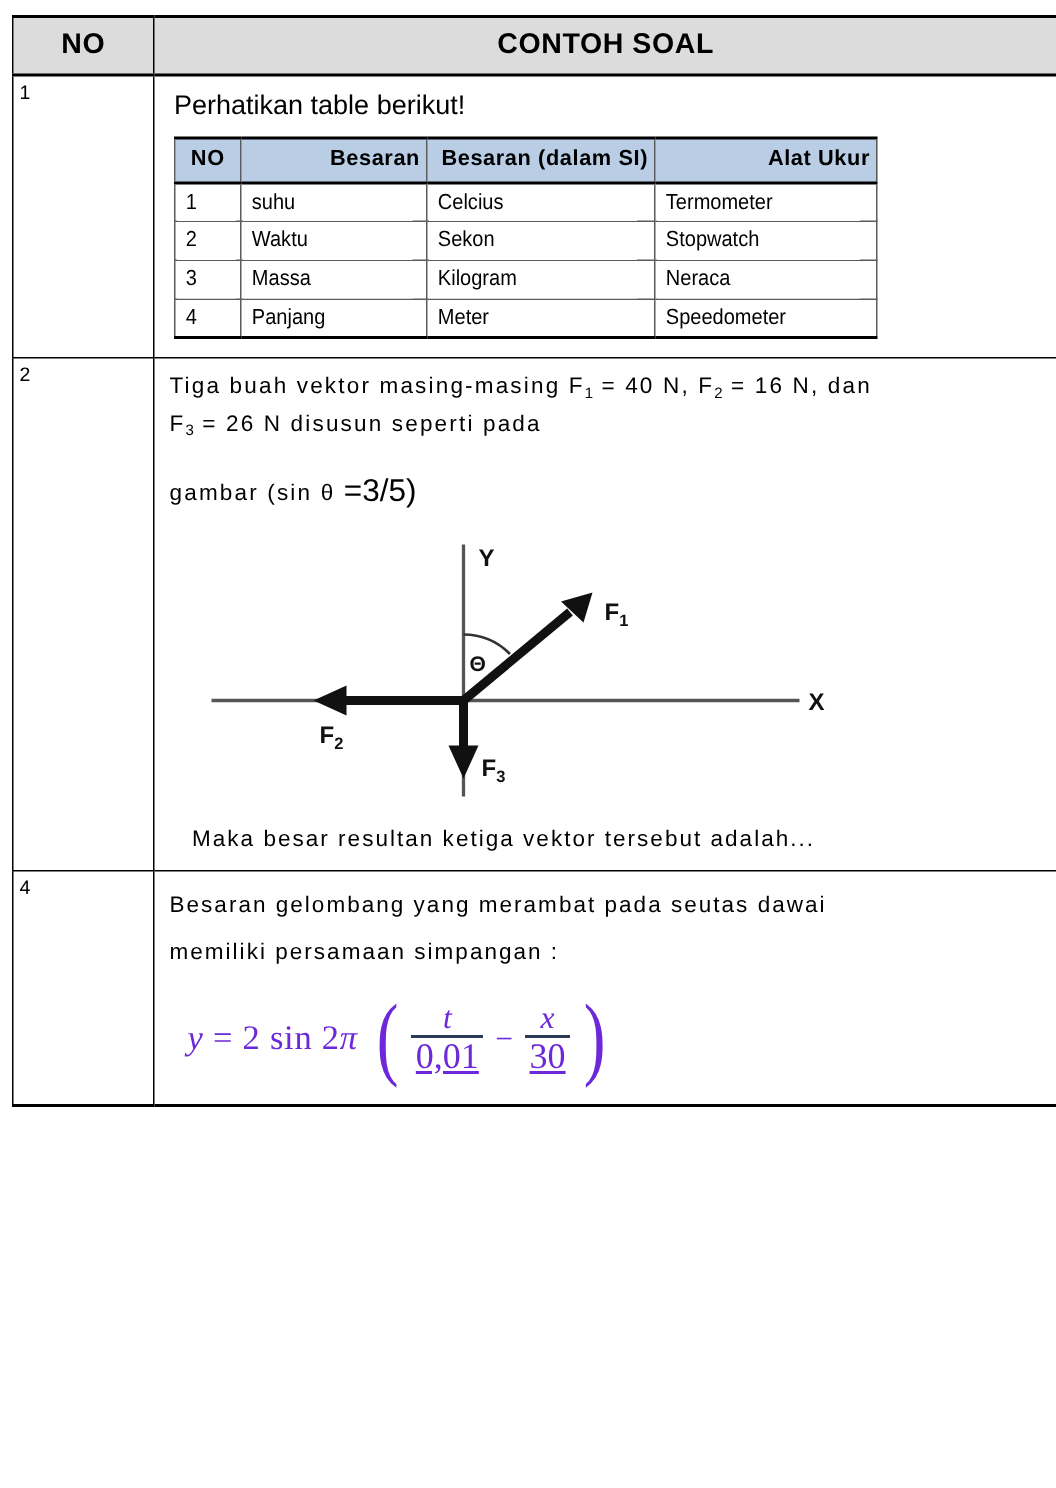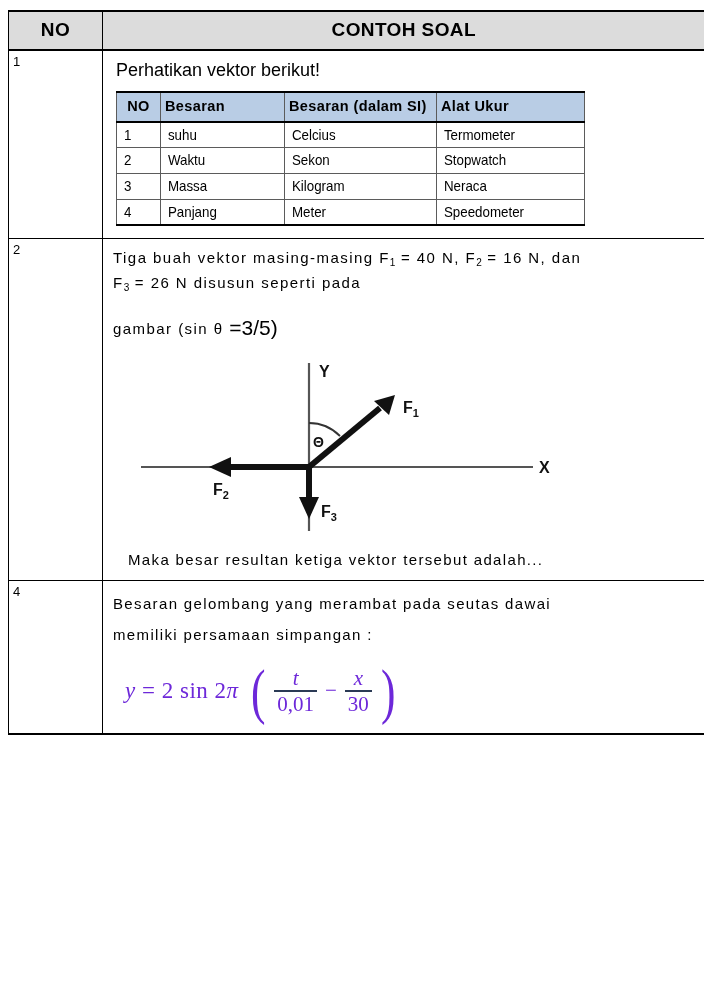--- a/index.html
+++ b/index.html
@@ -82,21 +82,21 @@
     font-size: 14.5px;
     padding: 4px 6px 4px 7px;
     line-height: 1.15;
     font-stretch: condensed;
     transform: scaleX(0.92);
     transform-origin: left center;
   }
   .itable thead th {
     background: #b9cde5;
     font-weight: bold;
-    text-align: left;
+    text-align: right;
     padding: 5px 4px 6px 4px;
     font-size: 14.5px;
     transform: none;
   }
   .itable thead th.h-left { text-align: center; }
   .itable tbody td { background: #ffffff; }
 
   .after-table {
     font-size: 17.5px;
     line-height: 1.35;
@@ -164,23 +164,24 @@
     line-height: 1.05;
     padding: 0 4px;
   }
   .frac .bar {
     width: 100%;
     height: 1.8px;
     background: #2b3a55;
     margin: 1px 0;
   }
   .frac .den {
-    font-size: 21px;
+    font-size: 24px;
     line-height: 1.05;
     padding: 0 3px;
+    text-decoration: underline;
   }
   .minus { margin: 0 5px; font-size: 21px; }
 </style>
 </head>
 <body>
 
 <div class="page">
 
   <table class="qtable">
     <colgroup>
@@ -192,21 +193,21 @@
         <th class="th-no">NO</th>
         <th class="th-soal">CONTOH SOAL</th>
       </tr>
     </thead>
     <tbody>
 
       <tr>
         <td class="cell-no">1</td>
         <td class="cell-body">
 
-          <div class="lead-text">Perhatikan vektor berikut!</div>
+          <div class="lead-text">Perhatikan table berikut!</div>
 
           <div class="inner-wrap">
             <table class="itable">
               <colgroup>
                 <col class="i-no">
                   <col class="i-bes">
                   <col class="i-sat">
                   <col class="i-alat">
               </colgroup>
               <thead>

